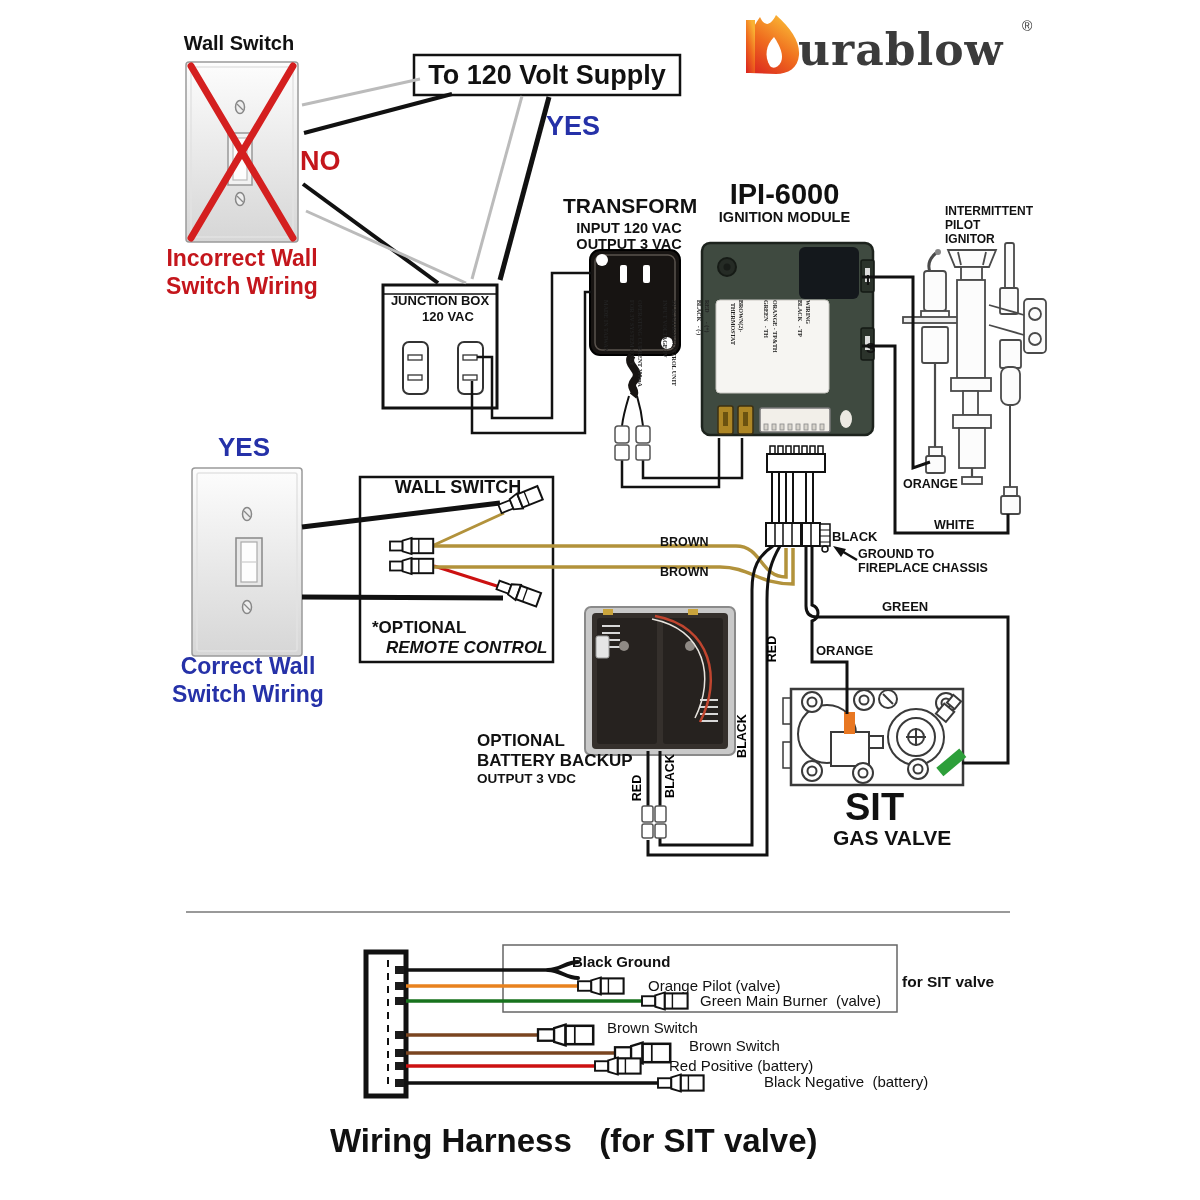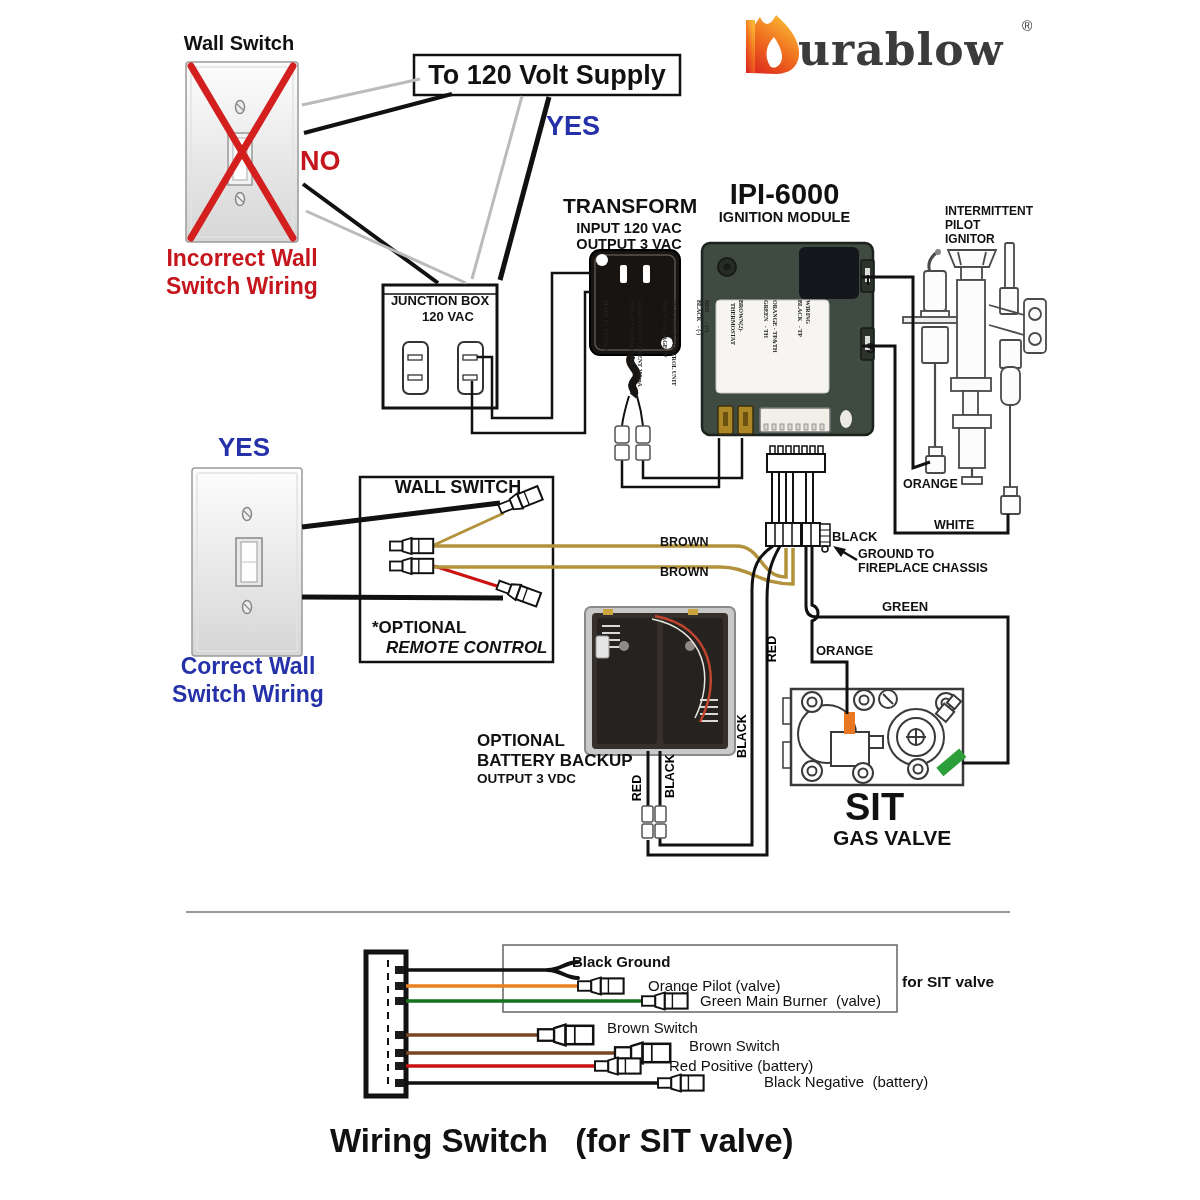--- a/index.html
+++ b/index.html
@@ -403,15 +403,15 @@
 
 <div class="lbl b harnesslbl" style="left:572px;top:953px;">Black Ground</div>
 <div class="lbl harnesslbl" style="left:648px;top:977px;">Orange Pilot (valve)</div>
 <div class="lbl harnesslbl" style="left:700px;top:992px;">Green Main Burner  (valve)</div>
 <div class="lbl harnesslbl" style="left:607px;top:1019px;">Brown Switch</div>
 <div class="lbl harnesslbl" style="left:689px;top:1037px;">Brown Switch</div>
 <div class="lbl harnesslbl" style="left:669px;top:1057px;">Red Positive (battery)</div>
 <div class="lbl harnesslbl" style="left:716px;top:1073px;margin-left:48px;">Black Negative  (battery)</div>
 <div class="lbl b" style="left:902px;top:973px;font-size:15.5px;">for SIT valve</div>
 
-<div class="lbl b" style="left:330px;top:1122px;font-size:33px;">Wiring Switch   (for SIT valve)</div>
+<div class="lbl b" style="left:330px;top:1122px;font-size:33px;">Wiring Harness   (for SIT valve)</div>
 
 </div>
 
 </body></html>

